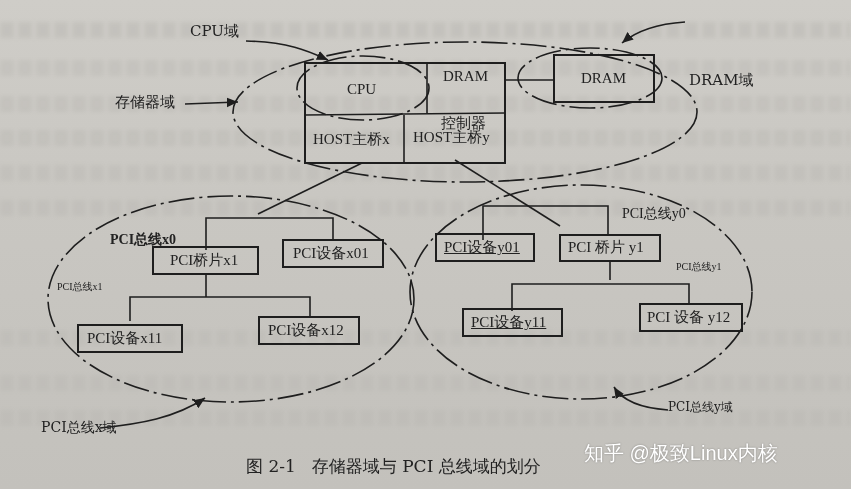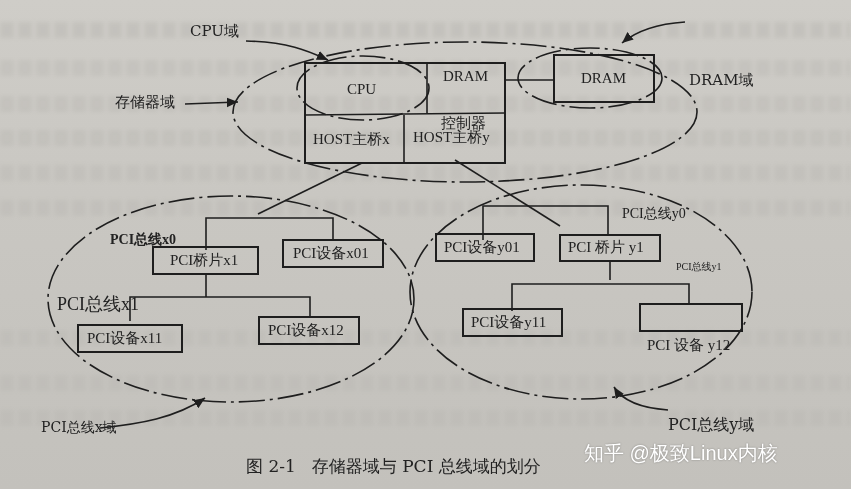--- a/index.html
+++ b/index.html
@@ -87,40 +87,40 @@
     <path d="M685,22 C655,24 635,32 622,43" marker-end="url(#arr)"></path>
     <path d="M100,428 C140,424 175,418 205,398" marker-end="url(#arr)"></path>
     <path d="M668,410 C640,408 622,400 614,387" marker-end="url(#arr)"></path>
   </g>
 </svg>
 
 <div class="lbl" style="left:190px;top:24px;">CPU域</div>
 <div class="lbl" style="left:115px;top:95px;">存储器域</div>
 <div class="lbl" style="left:689px;top:29px;margin-top:44px;">DRAM域</div>
 <div class="lbl" style="left:41px;top:420px;font-size:14px;">PCI总线x域</div>
-<div class="lbl" style="left:668px;top:401px;font-size:16px;margin-top:16px;">PCI总线y域</div>
+<div class="lbl" style="left:668px;top:401px;font-size:12px;">PCI总线y域</div>
 
 <div class="lbl box-txt" style="left:347px;top:82px;">CPU</div>
 <div class="lbl box-txt" style="left:443px;top:69px;">DRAM</div>
 <div class="lbl box-txt" style="left:441px;top:85px;margin-top:31px;">控制器</div>
 <div class="lbl box-txt" style="left:313px;top:132px;">HOST主桥x</div>
 <div class="lbl box-txt" style="left:413px;top:130px;">HOST主桥y</div>
 <div class="lbl box-txt" style="left:581px;top:71px;">DRAM</div>
 
 <div class="lbl box-txt" style="left:110px;top:233px;font-size:14px;font-weight:bold;">PCI总线x0</div>
 <div class="lbl box-txt" style="left:170px;top:253px;">PCI桥片x1</div>
 <div class="lbl box-txt" style="left:293px;top:246px;">PCI设备x01</div>
-<div class="lbl box-txt" style="left:57px;top:295px;font-size:18px;">PCI总线x1</div>
+<div class="lbl box-txt" style="left:57px;top:282px;font-size:10px;">PCI总线x1</div>
 <div class="lbl box-txt" style="left:87px;top:331px;">PCI设备x11</div>
 <div class="lbl box-txt" style="left:268px;top:323px;">PCI设备x12</div>
 
 <div class="lbl box-txt" style="left:622px;top:207px;font-size:14px;">PCI总线y0</div>
-<div class="lbl box-txt" style="left:444px;top:240px;">PCI设备y01</div>
+<div class="lbl box-txt" style="left:444px;top:240px;text-decoration:underline;">PCI设备y01</div>
 <div class="lbl box-txt" style="left:568px;top:240px;">PCI 桥片 y1</div>
 <div class="lbl box-txt" style="left:676px;top:262px;font-size:10px;">PCI总线y1</div>
-<div class="lbl box-txt" style="left:471px;top:315px;">PCI设备y11</div>
-<div class="lbl box-txt" style="left:647px;top:310px;margin-top:28px;">PCI 设备 y12</div>
+<div class="lbl box-txt" style="left:471px;top:315px;text-decoration:underline;">PCI设备y11</div>
+<div class="lbl box-txt" style="left:647px;top:310px;">PCI 设备 y12</div>
 
 <div class="caption">
   <span>图 2-1</span><span>存储器域与 PCI 总线域的划分</span>
 </div>
 
 <div class="watermark">知乎 @极致Linux内核</div>
 
 </body></html>

